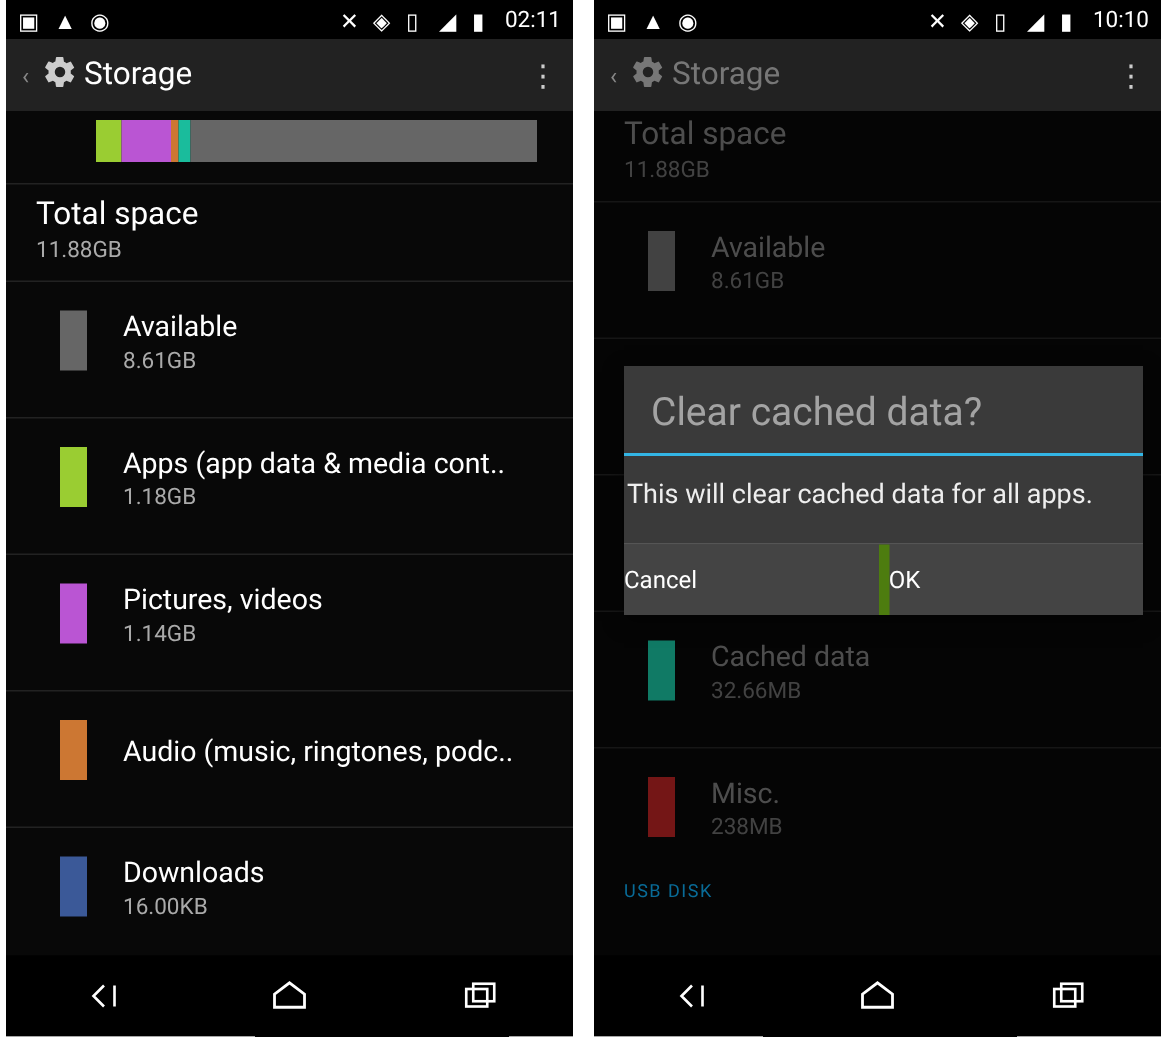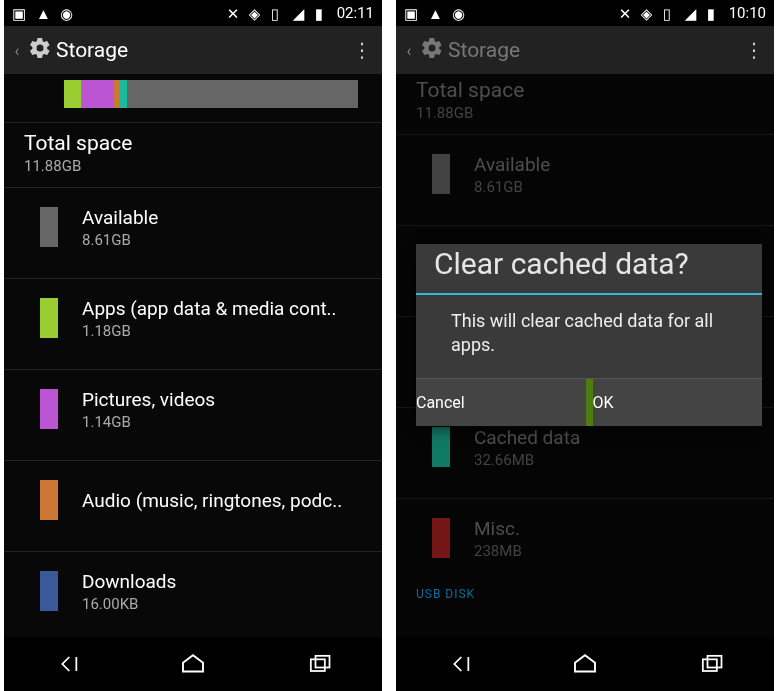--- a/index.html
+++ b/index.html
@@ -29,23 +29,23 @@
 .row .txt .s{color:#aaa;font-size:15px;margin-top:2px}
 .dimmed .actionbar .title{color:#777}
 .dimmed .section-head .t{color:#777}
 .dimmed .row .txt .t{color:#777}
 .dimmed .row .txt .s{color:#666}
 .dimmed .section-head .s{color:#666}
 .navbar{position:absolute;bottom:0;left:0;right:0;height:54px;background:#000;display:flex}
 .navbar .navbtn{flex:1;display:flex;align-items:center;justify-content:center;color:#fff}
 .dialog-scrim{position:absolute;top:74px;bottom:54px;left:0;right:0;background:rgba(0,0,0,0.35)}
 .dialog{position:absolute;left:20px;right:12px;top:244px;background:#3a3a3a;box-shadow:0 4px 12px rgba(0,0,0,.5)}
-.dialog .d-title{color:#e5e5e5;font-size:30px;padding:2px 18px 12px}
+.dialog .d-title{color:#a3a3a3;font-size:26px;padding:16px 18px 12px}
 .dialog .d-rule{height:2px;background:#33b5e5;margin:0 0 0 0}
-.dialog .d-body{color:#eee;font-size:18px;padding:14px 35px 20px;line-height:1.35}
+.dialog .d-body{color:#eee;font-size:18px;padding:14px 2px 20px;line-height:1.35}
 .dialog .d-btns{display:flex;border-top:1px solid #555}
 .dialog .d-btn{flex:1;color:#fff;font-size:16px;padding:14px 0;background:#444}
 .dialog .d-btn+.d-btn{border-left:7px solid #4d7c0f}
 .usb{color:#0ea5e9;font-size:12px;padding:10px 20px 0;letter-spacing:1px}
 </style>
 </head>
 <body>
 <div class="stage">
 
 <div class="phone left">

